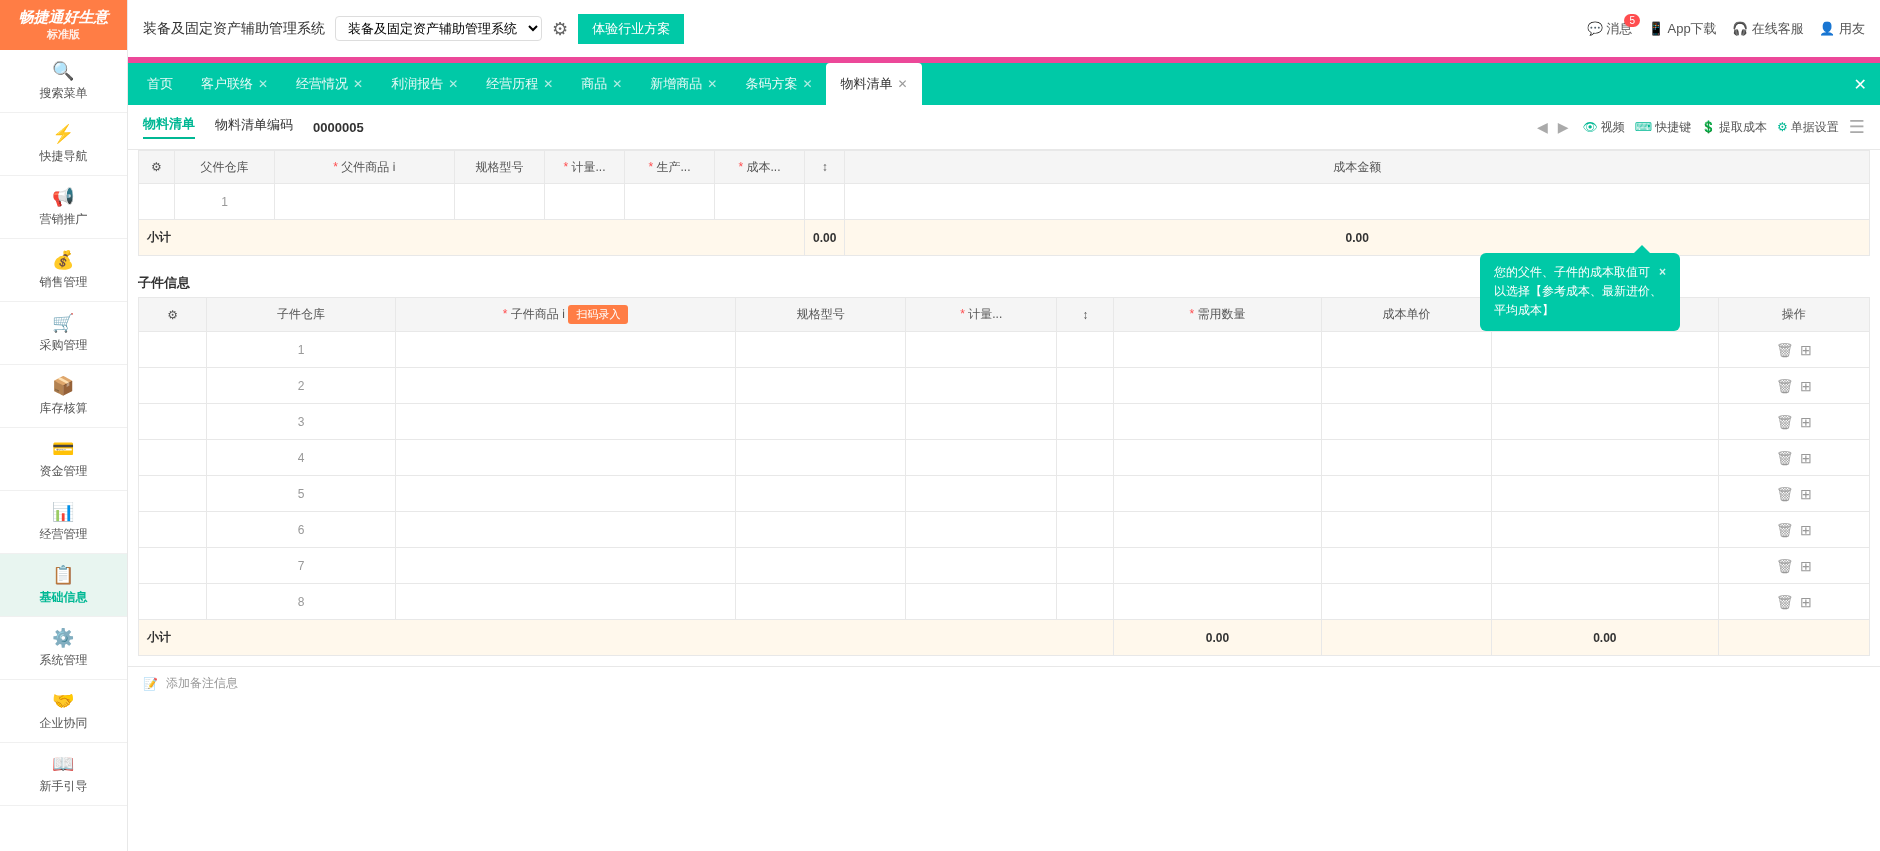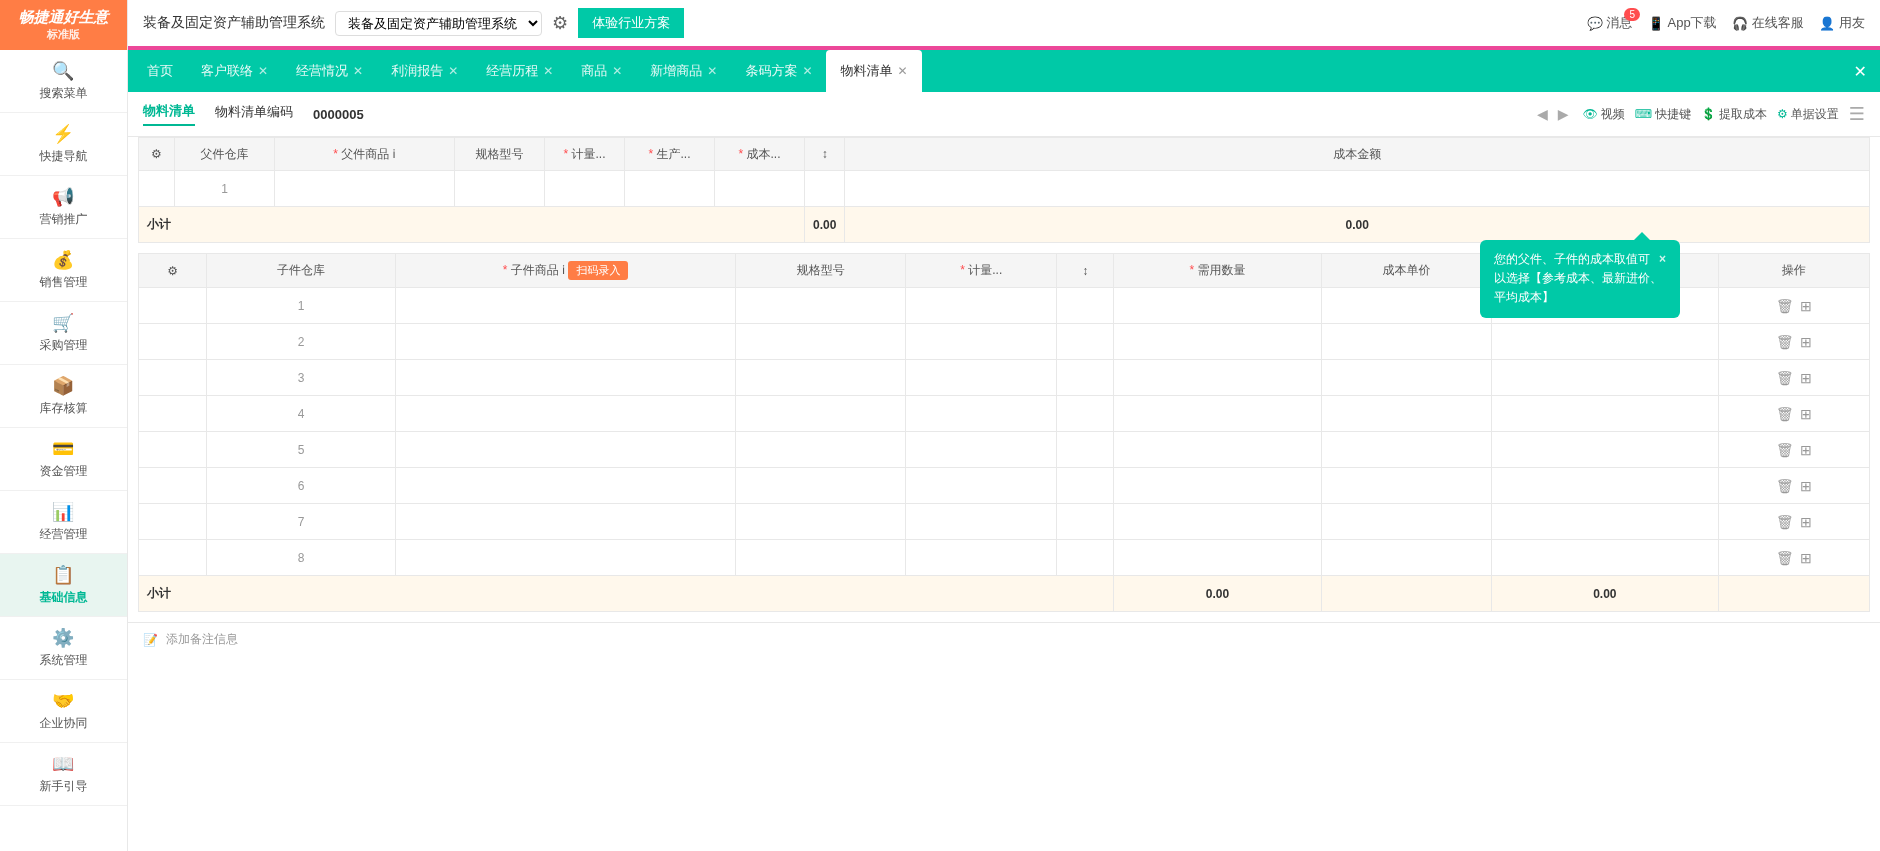--- a/index.html
+++ b/index.html
@@ -46,25 +46,25 @@
     .main {
       flex: 1;
       display: flex;
       flex-direction: column;
       overflow: hidden;
     }
 
     
     .topbar {
       background: #fff;
-      height: 50px;
+      height: 63px;
       display: flex;
       align-items: center;
       padding: 0 15px;
-      border-bottom: 4px solid #ec4899;
+      border-bottom: 6px solid #ec4899;
       justify-content: space-between;
     }
     .topbar-left { display: flex; align-items: center; gap: 10px; }
     .topbar-title { font-size: 14px; color: #333; }
     .topbar-select {
       border: 1px solid #ddd;
       border-radius: 4px;
       padding: 3px 8px;
       font-size: 13px;
       cursor: pointer;
@@ -453,20 +453,21 @@
           <tr>
             <td colspan="7" class="subtotal subtotal-label">小计</td>
             <td class="subtotal">0.00</td>
             <td class="subtotal">0.00</td>
           </tr>
         </tbody>
       </table>
     </div>
 
     <div class="section">
+      <div class="section-title">子件信息</div>
       <table class="data-table">
         <thead>
           <tr>
             <th class="col-gear">⚙</th>
             <th class="col-warehouse">子件仓库</th>
             <th class="col-product"><span class="required">*</span> 子件商品 ℹ <button class="scan-btn">扫码录入</button></th>
             <th class="col-spec">规格型号</th>
             <th class="col-unit"><span class="required">*</span> 计量...</th>
             <th style="width:30px;">↕</th>
             <th class="col-qty"><span class="required">*</span> 需用数量</th>

